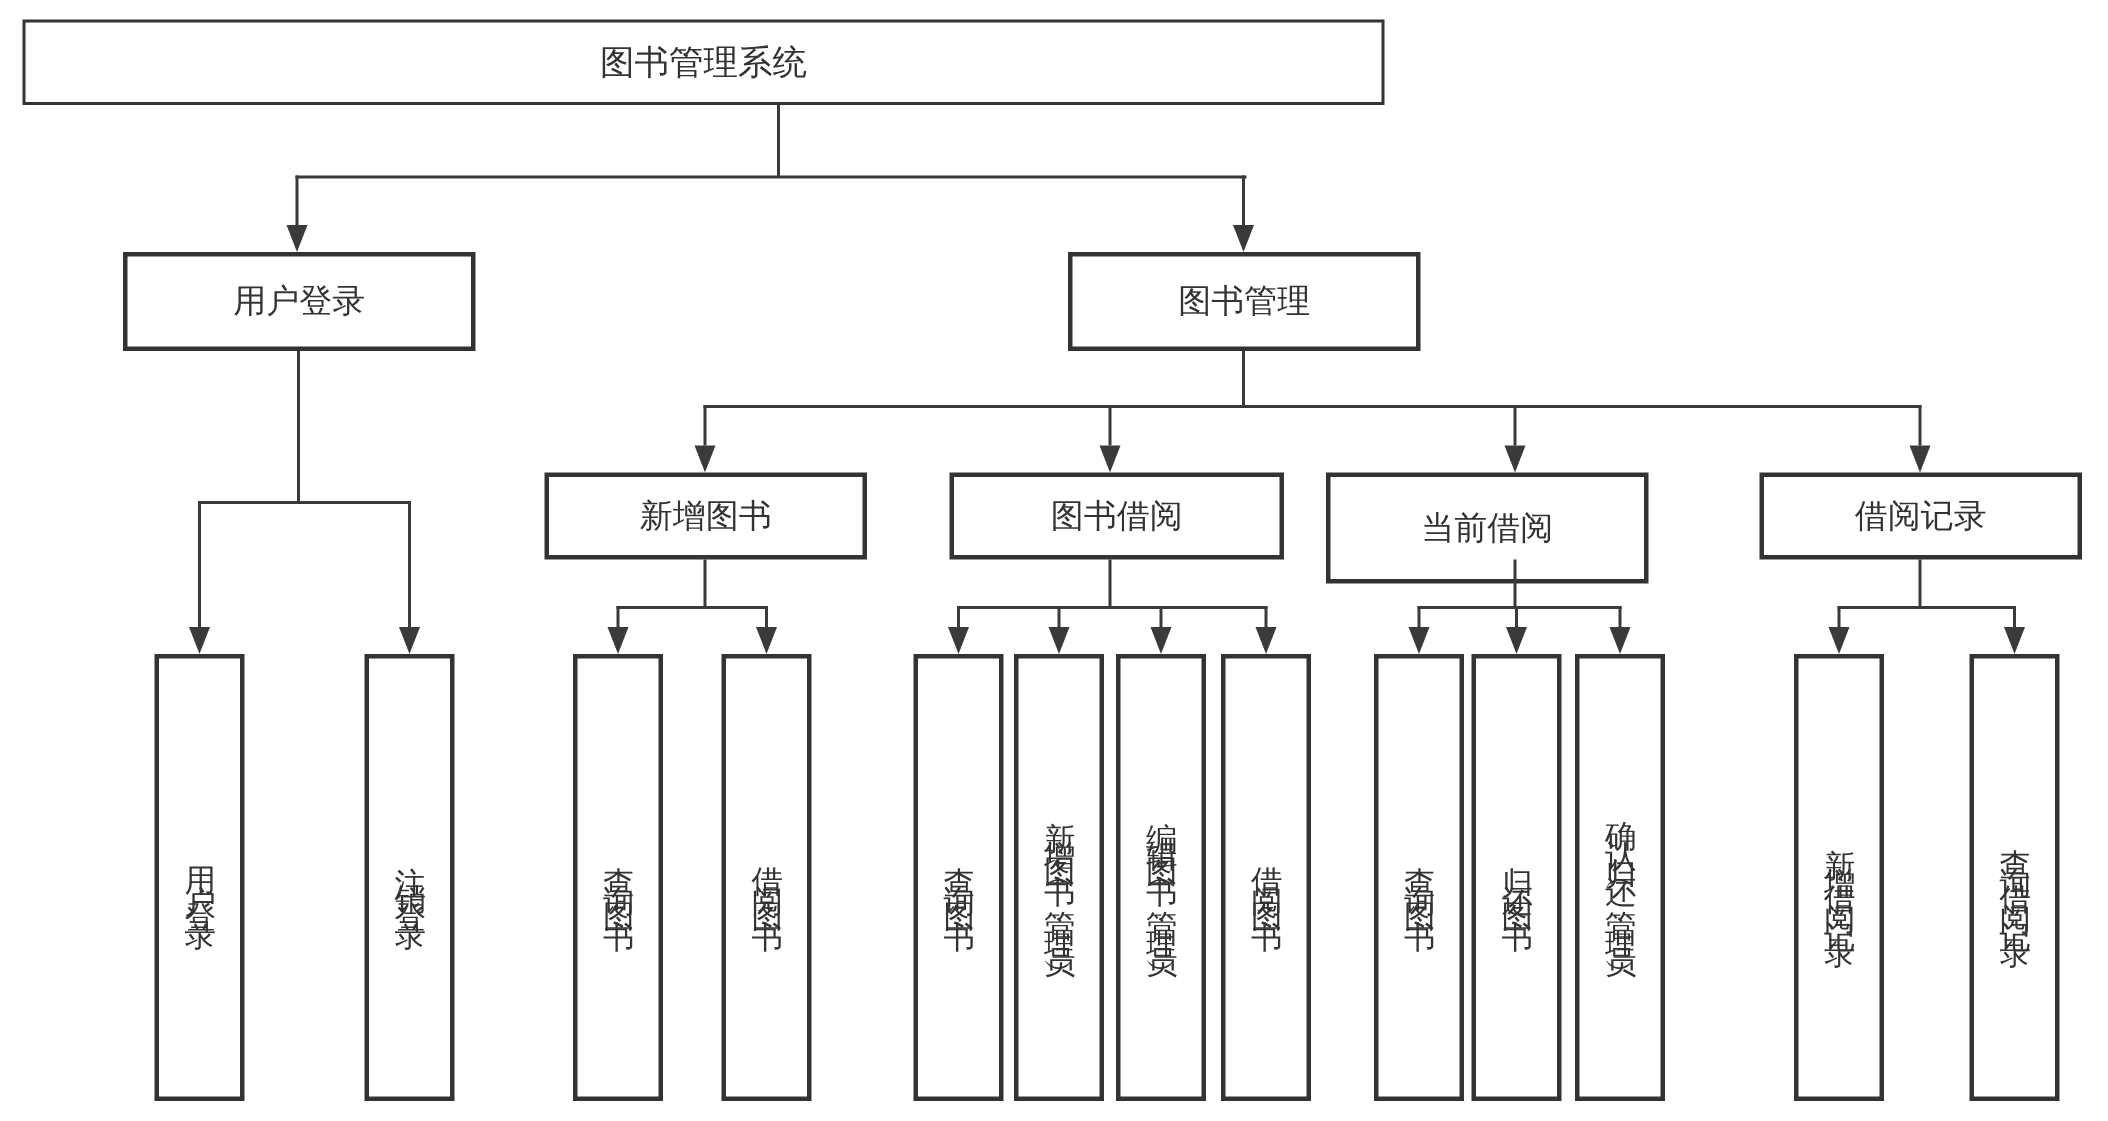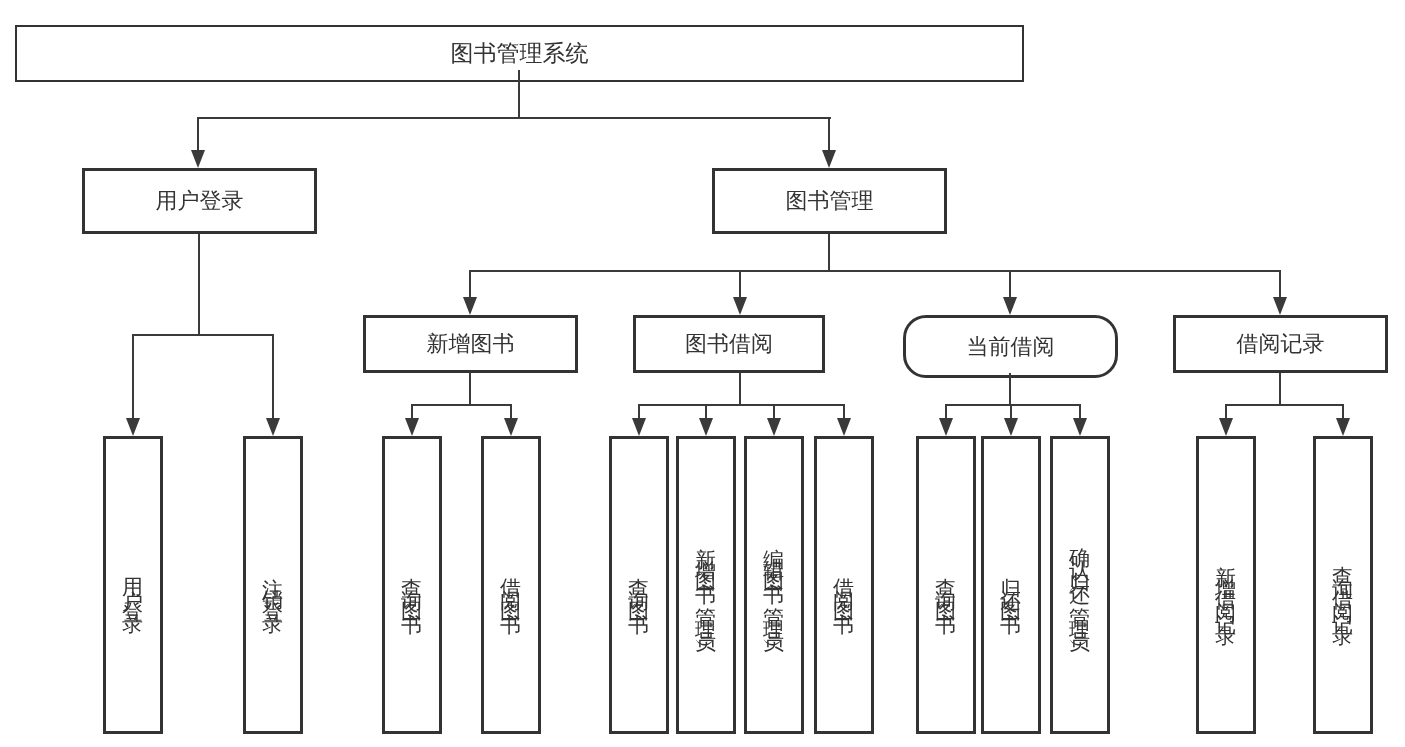--- a/index.html
+++ b/index.html
@@ -44,21 +44,21 @@
     color:rgba(140,140,140,0.65);
     z-index:10;
     letter-spacing:1px;
   }
 </style>
 </head>
 <body>
 
 <div id="canvas">
 
-  <div class="box root" style="left:15px;top:25px;width:1009px;height:57px;">
+  <div class="box root" style="left:15px;top:13px;width:908px;height:57px;">
     <span>图书管理系统</span>
   </div>
 
   <div class="line" style="left:518px;top:70px;width:2px;height:48px;"></div>
   <div class="line" style="left:197px;top:117px;width:634px;height:2px;"></div>
   <div class="line" style="left:197px;top:117px;width:2px;height:34px;"></div>
   <div class="arrow" style="left:191px;top:150px;"></div>
   <div class="line" style="left:828px;top:117px;width:2px;height:34px;"></div>
   <div class="arrow" style="left:822px;top:150px;"></div>
 
@@ -83,24 +83,24 @@
   <div class="line" style="left:739px;top:270px;width:2px;height:27px;"></div>
   <div class="arrow" style="left:733px;top:297px;"></div>
   <div class="line" style="left:1009px;top:270px;width:2px;height:27px;"></div>
   <div class="arrow" style="left:1003px;top:297px;"></div>
   <div class="line" style="left:1279px;top:270px;width:2px;height:27px;"></div>
   <div class="arrow" style="left:1273px;top:297px;"></div>
 
   <div class="box" style="left:363px;top:315px;width:215px;height:58px;">
     <span>新增图书</span>
   </div>
-  <div class="box" style="left:633px;top:315px;width:192px;height:58px;align-items:center;">
+  <div class="box" style="left:633px;top:315px;width:223px;height:58px;align-items:center;">
     <span>图书借阅</span>
   </div>
-  <div class="box" style="left:903px;top:315px;width:215px;height:63px;border-radius:23px;">
+  <div class="box" style="left:884px;top:315px;width:215px;height:74px;">
     <span>当前借阅</span>
   </div>
   <div class="box" style="left:1173px;top:315px;width:215px;height:58px;align-items:center;">
     <span>借阅记录</span>
   </div>
 
   <div class="line" style="left:469px;top:373px;width:2px;height:32px;"></div>
   <div class="line" style="left:411px;top:404px;width:101px;height:2px;"></div>
   <div class="line" style="left:411px;top:404px;width:2px;height:14px;"></div>
   <div class="arrow" style="left:405px;top:418px;"></div>

